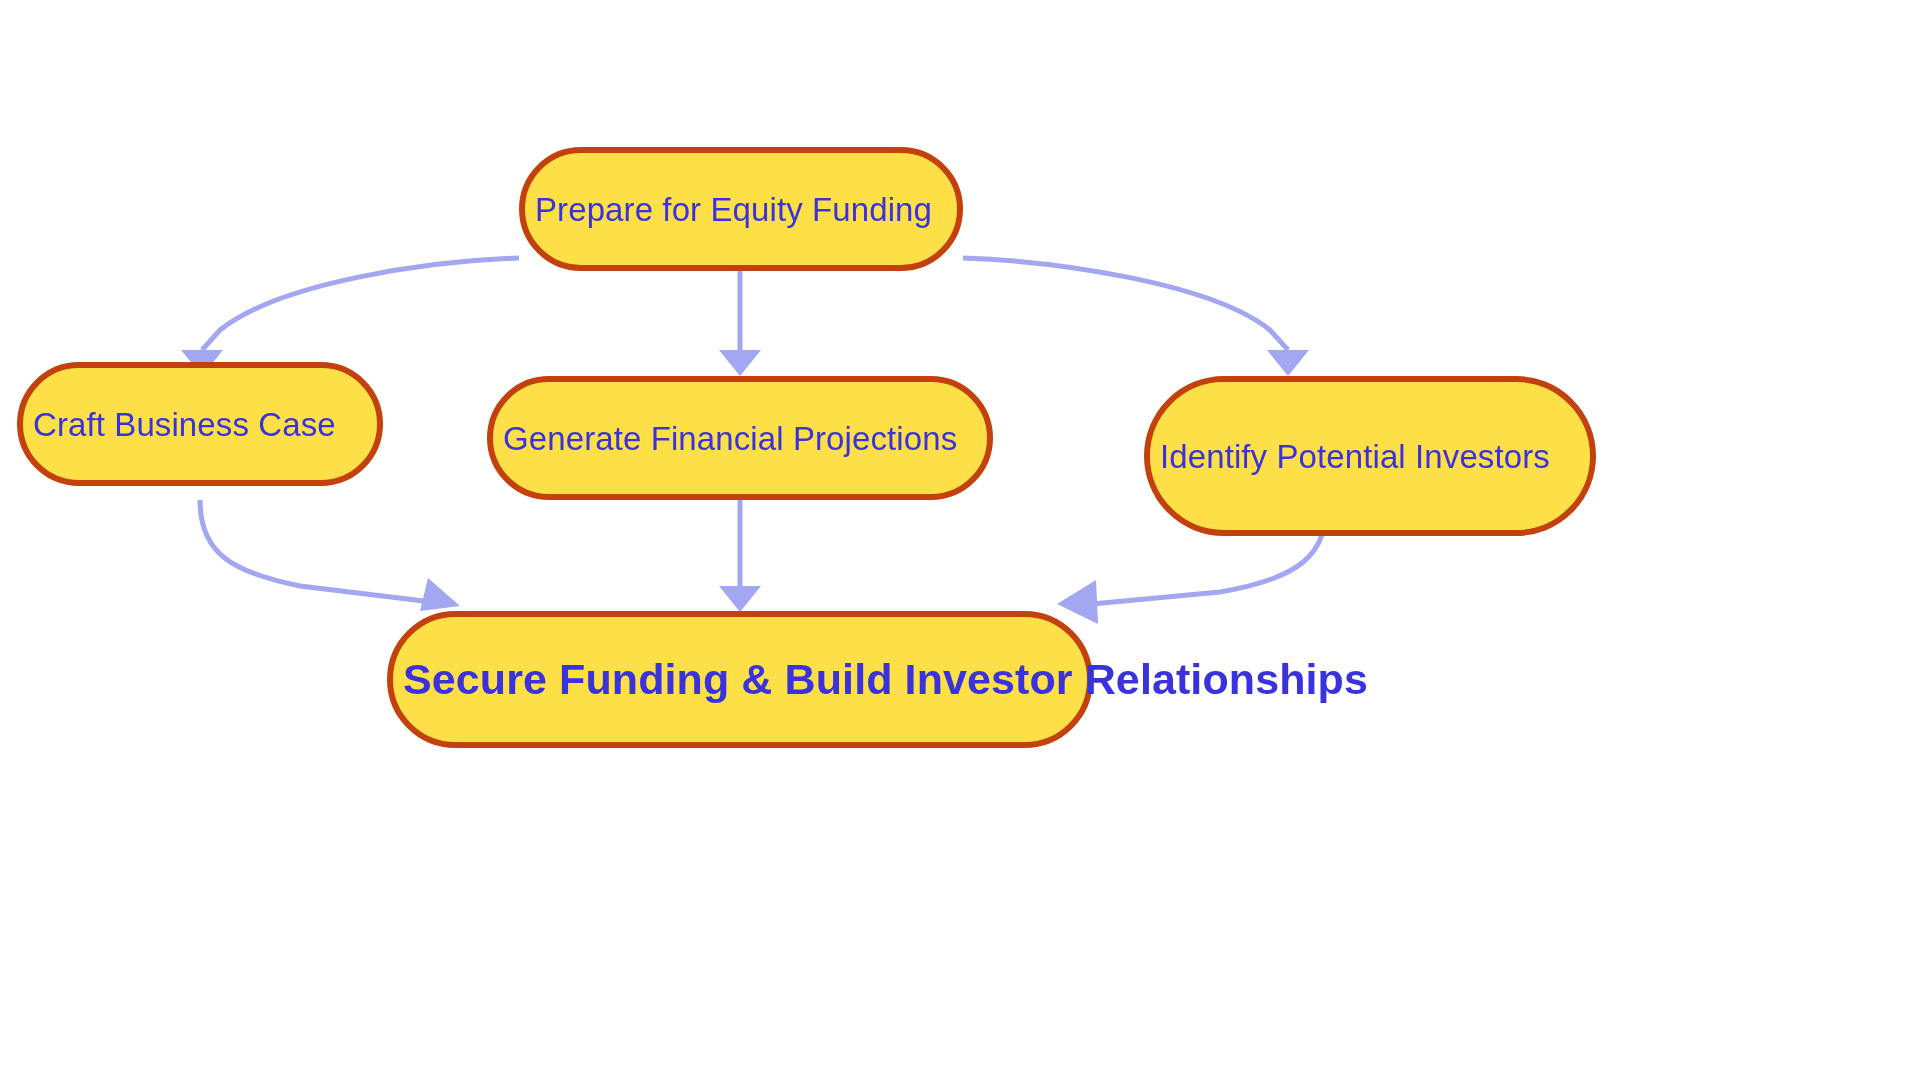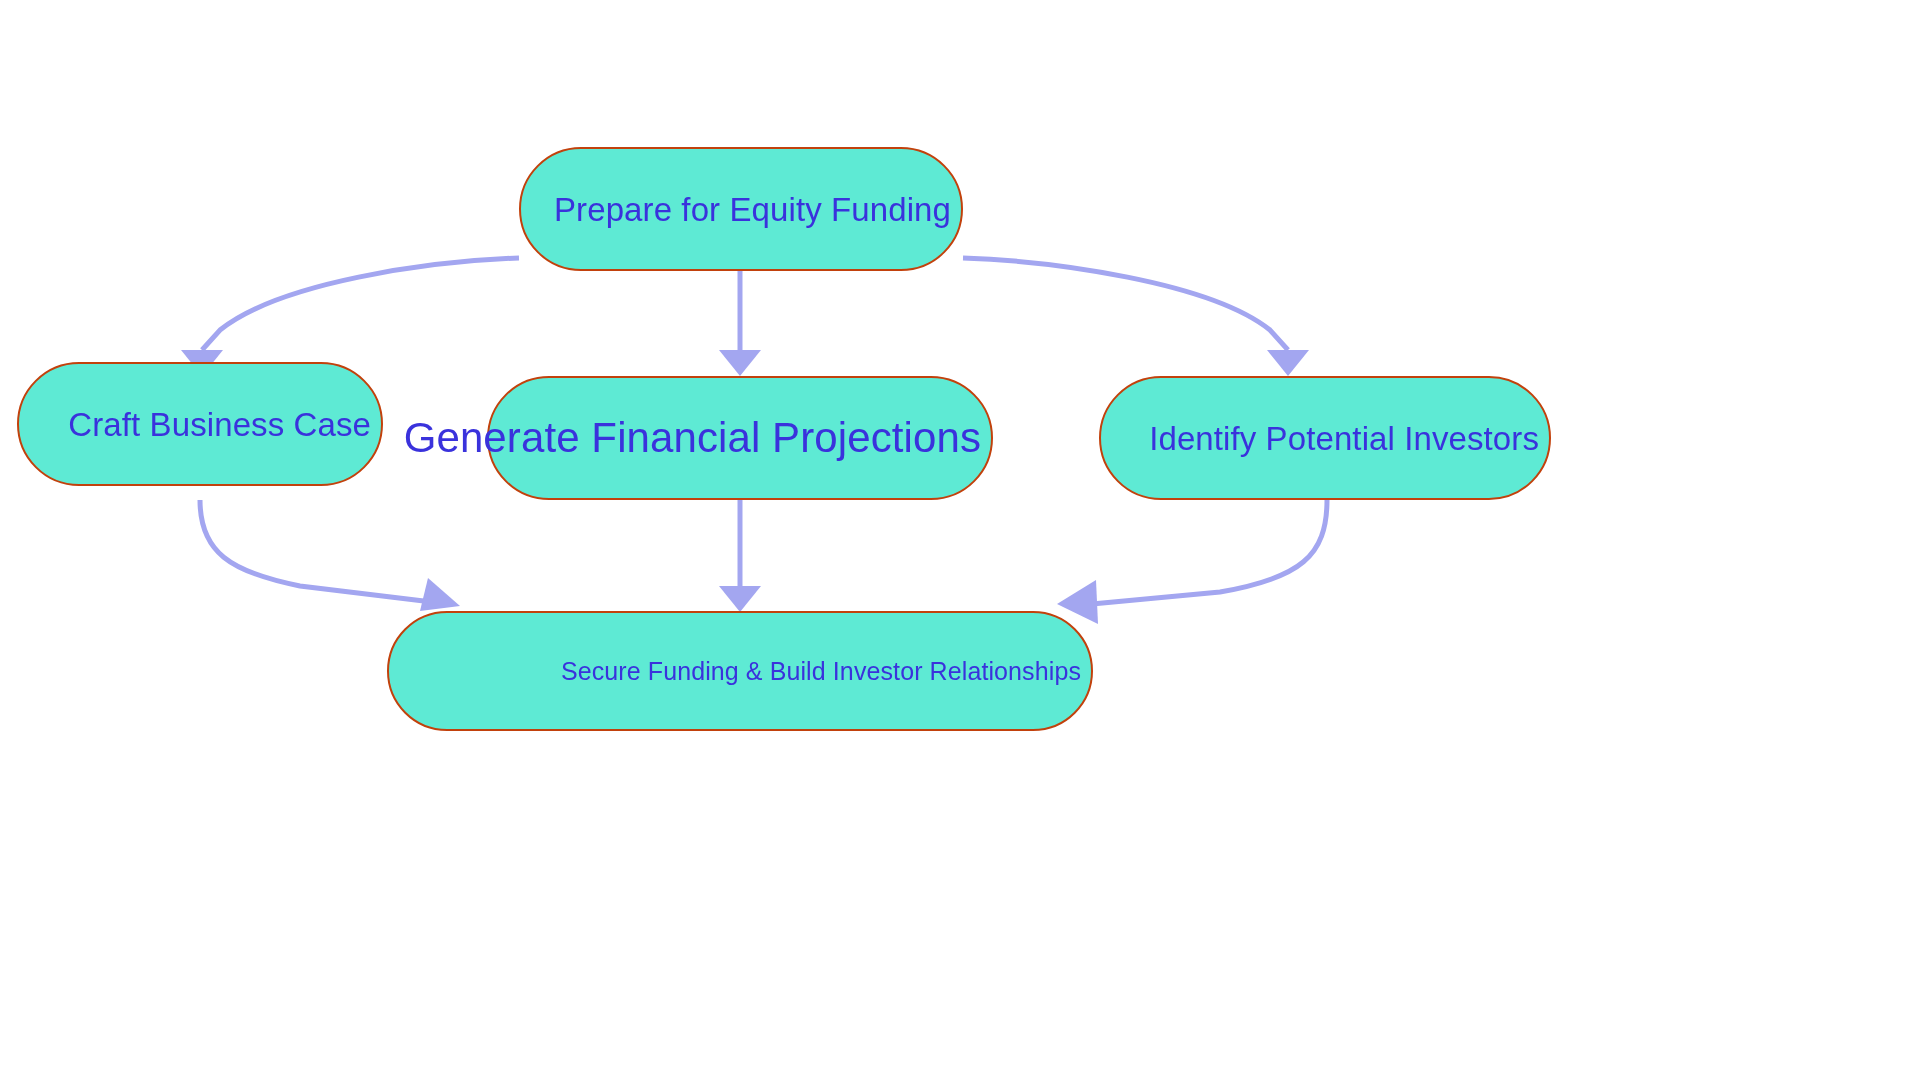--- a/index.html
+++ b/index.html
@@ -25,23 +25,23 @@
     left: 0;
     top: 0;
     width: 1920px;
     height: 1083px;
   }
   .node {
     position: absolute;
     box-sizing: border-box;
     display: flex;
     align-items: center;
-    justify-content: flex-end;
-    background: #5eead4;
-    border: 2px solid #c2410c;
+    justify-content: flex-start;
+    background: #fde047;
+    border: 6px solid #c2410c;
     border-radius: 999px;
     color: #3a32dc;
     font-family: "Liberation Sans", sans-serif;
     font-weight: 400;
     letter-spacing: 0.1px;
     white-space: nowrap;
     user-select: none;
   }
   .node-label {
     display: block;
@@ -60,35 +60,36 @@
     top: 362px;
     width: 366px;
     height: 124px;
     font-size: 33px;
   }
   #node-financial-projections {
     left: 487px;
     top: 376px;
     width: 506px;
     height: 124px;
-    font-size: 42px;
+    font-size: 33px;
   }
   #node-identify-investors {
-    left: 1099px;
+    left: 1144px;
     top: 376px;
     width: 452px;
-    height: 124px;
+    height: 160px;
     font-size: 33px;
   }
   #node-secure-funding {
     left: 387px;
     top: 611px;
     width: 706px;
-    height: 120px;
-    font-size: 25px;
+    height: 137px;
+    font-size: 43px;
+    font-weight: bold;
   }
 </style>
 </head>
 <body>
 
 <div id="flow-root">
 
   <svg id="edge-layer" viewBox="0 0 1920 1083" xmlns="http://www.w3.org/2000/svg">
     <defs>
       <marker id="arrow-down" markerWidth="14" markerHeight="12" refX="1" refY="6" orient="auto" markerUnits="userSpaceOnUse">

